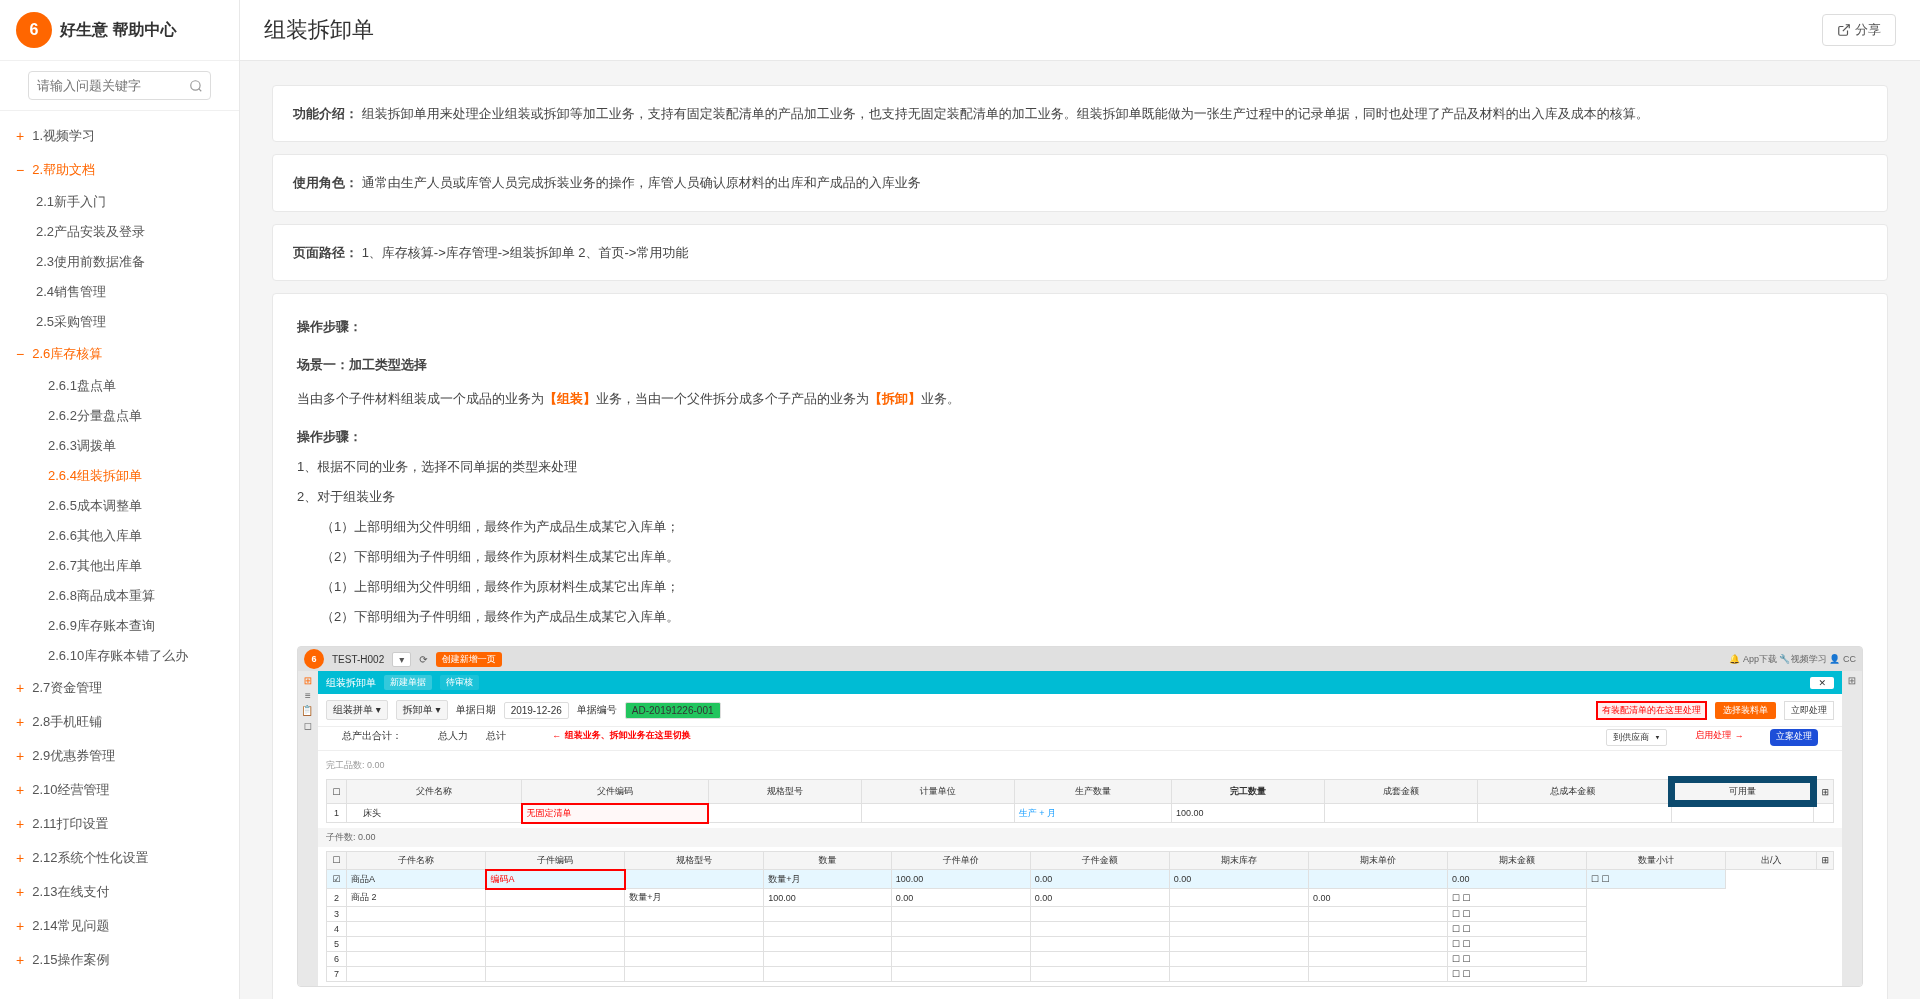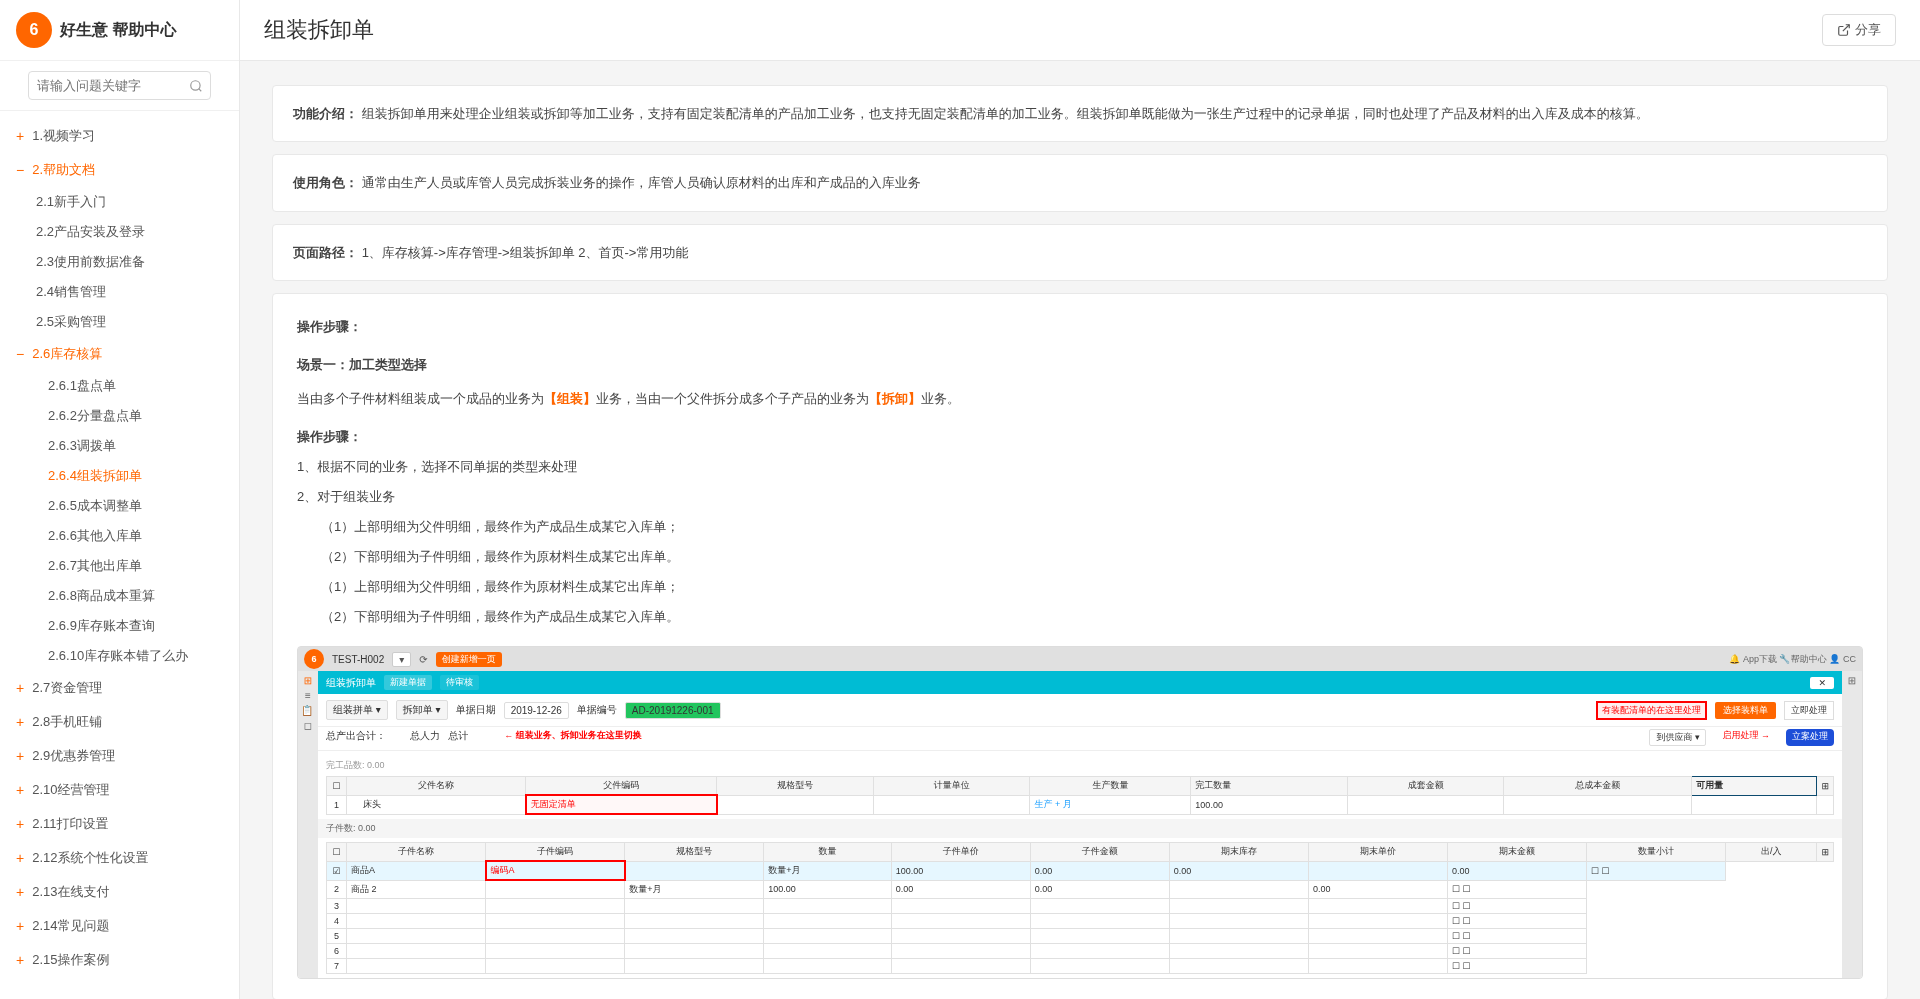--- a/index.html
+++ b/index.html
@@ -177,21 +177,21 @@
       <div class="step-line indent-1">（2）下部明细为子件明细，最终作为产成品生成某它入库单。</div>
 
       <div class="screenshot-wrap" style="margin-top:16px;">
         <div style="background:#e0e0e0; padding:2px 6px; font-size:10px; color:#555; display:flex; align-items:center; gap:8px;">
           <div class="sim-logo-sm">6</div>
           <span style="font-size:10px; color:#333;">TEST-H002</span>
           <span style="border:1px solid #ccc; background:#fff; padding:1px 6px; font-size:10px; border-radius:2px;">▾</span>
           <span style="font-size:10px;">⟳</span>
           <span class="sim-btn sim-btn-orange" style="font-size:9px; padding:1px 6px;">创建新增一页</span>
           <span style="flex:1"></span>
-          <span style="font-size:9px; color:#666;">🔔 App下载 🔧帮助中心 👤 CC</span>
+          <span style="font-size:9px; color:#666;">🔔 App下载 🔧视频学习 👤 CC</span>
         </div>
 
         <div style="display:flex; background:#f5f5f5;">
 
           <div style="width:20px; background:#e8e8e8; display:flex; flex-direction:column; align-items:center; padding:4px 0; gap:4px;">
             <div style="font-size:10px; color:#f60;">⊞</div>
             <div style="font-size:10px; color:#666;">≡</div>
             <div style="font-size:10px; color:#666;">📋</div>
             <div style="font-size:10px; color:#666;">◻</div>
           </div>
@@ -213,45 +213,45 @@
               <span style="border:1px solid #ddd; padding:2px 6px; background:#fff; border-radius:2px;">2019-12-26</span>
               <span>单据编号</span>
               <span style="border:1px solid #ddd; padding:2px 6px; background:#22c55e; border-radius:2px;">AD-20191226-001</span>
               <span style="flex:1;"></span>
 
               <span style="border:2px solid red; color:red; font-size:9px; padding:1px 4px; background:#fff0f0;">有装配清单的在这里处理</span>
               <span style="background:#f60; color:white; padding:2px 8px; border-radius:2px; font-size:9px;">选择装料单</span>
               <span style="border:1px solid #ddd; padding:2px 6px; font-size:9px; background:#fff;">立即处理</span>
             </div>
 
-            <div style="background:#fff; padding:2px 8px 4px; display:flex; gap:16px; font-size:10px; border-bottom:1px solid #eee;">
+            <div style="background:#fff; padding:2px 24px 4px; display:flex; gap:28px; font-size:10px; border-bottom:1px solid #eee;font-family:Liberation Mono, monospace;">
               <span>总产出合计：</span>
               <span style="margin-left:8px;">总人力 &nbsp; 总计</span>
               <span style="color:red; font-weight:bold; font-size:9px; margin-left:20px;">← 组装业务、拆卸业务在这里切换</span>
               <span style="flex:1;"></span>
               <span style="border:1px solid #ddd; padding:1px 6px; border-radius:2px; background:#fff; font-size:9px;">到供应商 ▾</span>
               <span style="color:red; font-size:9px;">启用处理 →</span>
               <span style="background:#1d4ed8; color:white; padding:1px 6px; border-radius:4px; font-size:9px;">立案处理</span>
             </div>
 
             <div style="padding:4px 8px; background:#fff;">
               <span style="font-size:9px; color:#999;">完工品数: 0.00</span>
               <table style="width:100%; border-collapse:collapse; font-size:9px; margin-top:4px;">
                 <thead>
                   <tr style="background:#f5f5f5;">
                     <th style="border:1px solid #e0e0e0; padding:2px 4px; text-align:center; font-weight:normal; width:20px;">☐</th>
                     <th style="border:1px solid #e0e0e0; padding:2px 4px; text-align:center; font-weight:normal;">父件名称</th>
                     <th style="border:1px solid #e0e0e0; padding:2px 4px; text-align:center; font-weight:normal;">父件编码</th>
                     <th style="border:1px solid #e0e0e0; padding:2px 4px; text-align:center; font-weight:normal;">规格型号</th>
                     <th style="border:1px solid #e0e0e0; padding:2px 4px; text-align:center; font-weight:normal;">计量单位</th>
                     <th style="border:1px solid #e0e0e0; padding:2px 4px; text-align:center; font-weight:normal;">生产数量</th>
-                    <th style="border:1px solid #e0e0e0; padding:2px 4px; text-align:left; font-weight:normal;">完工数量</th>
+                    <th style="border:1px solid #e0e0e0; padding:2px 4px; text-align:center; font-weight:bold;">完工数量</th>
                     <th style="border:1px solid #e0e0e0; padding:2px 4px; text-align:center; font-weight:normal;">成套金额</th>
                     <th style="border:1px solid #e0e0e0; padding:2px 4px; text-align:center; font-weight:normal;">总成本金额</th>
-                    <th style="border:1px solid #0c4a6e; padding:2px 4px; text-align:left; font-weight:bold;">可用量</th>
+                    <th style="border:7px solid #0c4a6e; padding:2px 4px; text-align:center; font-weight:normal;">可用量</th>
                     <th style="border:1px solid #e0e0e0; padding:2px 4px; text-align:center; font-weight:normal; width:16px;">⊞</th>
                   </tr>
                 </thead>
                 <tbody>
                   <tr>
                     <td style="border:1px solid #e0e0e0; padding:2px 4px; text-align:center;">1</td>
                     <td style="border:1px solid #e0e0e0; padding:2px 16px;">床头</td>
                     <td style="border:2px solid red; padding:2px 4px; background:#fff8f8;"><span style="color:red; font-size:9px;">无固定清单</span></td>
                     <td style="border:1px solid #e0e0e0; padding:2px 4px;"></td>
                     <td style="border:1px solid #e0e0e0; padding:2px 4px;"></td>

